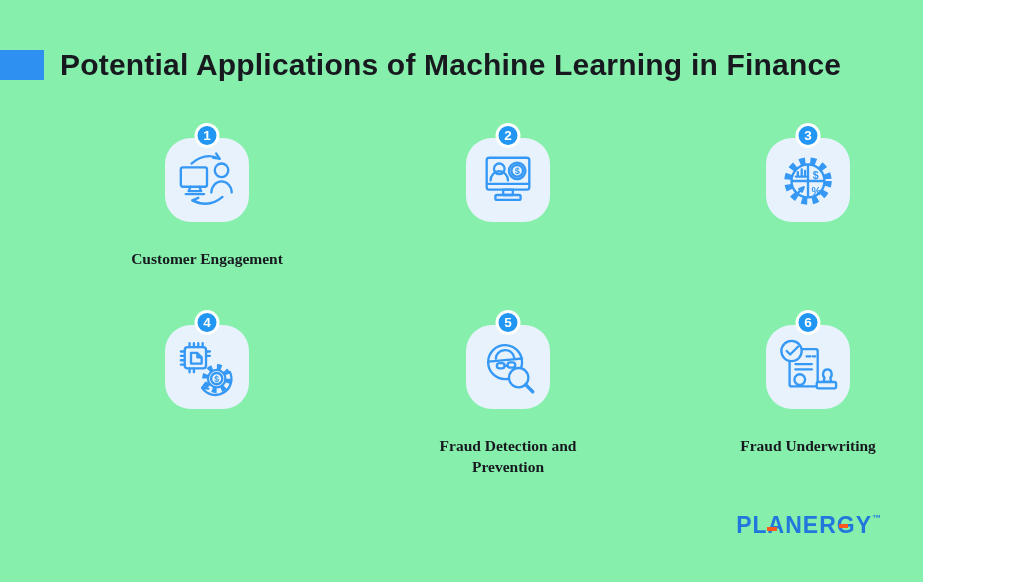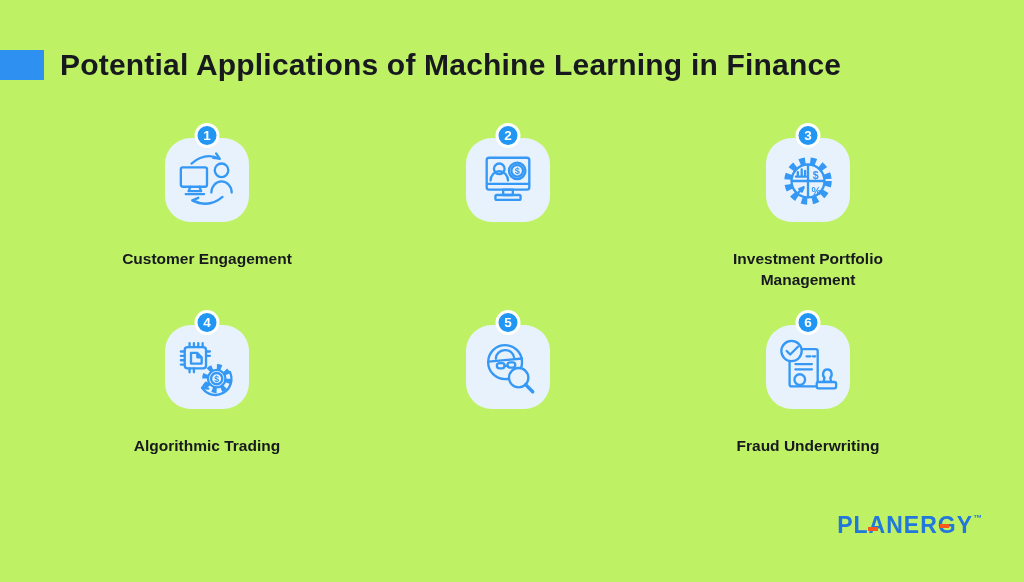--- a/index.html
+++ b/index.html
@@ -8,22 +8,22 @@
     --icon:#3498f4;
     --tile:#e8f2fd;
     --text:#17191f;
     --logo-blue:#2277dd;
     --logo-orange:#f9591d;
   }
   *{margin:0;padding:0;box-sizing:border-box;}
   html,body{background:#fff;}
   .page{
     position:relative;
-    width:1024px;height:582px;
-    background:#bef264;
+    width:923px;height:582px;
+    background:#86efac;
     overflow:hidden;
     font-family:"Liberation Sans", sans-serif;
   }
   
   .accent-block{
     position:absolute;left:0;top:50px;
     width:44px;height:30px;
     background:var(--accent);
   }
   .page-title{
@@ -64,20 +64,21 @@
     font-size:13.5px;font-weight:700;
     display:flex;align-items:center;justify-content:center;
     z-index:2;
   }
   .label{
     margin:26px auto 0;
     max-width:200px;
     font-size:15.5px;line-height:21px;
     font-weight:700;
     color:var(--text);
+    font-family:Liberation Serif, serif;
   }
   
   .ic{display:block;}
   .ic .s{fill:none;stroke:var(--icon);stroke-width:2.4;stroke-linecap:round;stroke-linejoin:round;}
   .ic .f{fill:var(--tile);stroke:var(--icon);stroke-width:2.4;stroke-linecap:round;stroke-linejoin:round;}
   .ic .teeth{fill:none;stroke:var(--icon);}
   .ic .hthick{stroke-width:3.6;}
   .ic .tx{fill:var(--icon);stroke:none;font-weight:700;font-family:"Liberation Sans",sans-serif;}
   
   .logo{
@@ -152,21 +153,20 @@
             <circle class="teeth" cx="32" cy="33" r="21" stroke-width="7" stroke-dasharray="5.8 5.4"></circle>
             <circle class="f" cx="32" cy="33" r="17"></circle>
             <path class="s" d="M32 16.5 V49.5 M15.5 33 H48.5"></path>
             <path class="s" d="M19.5 28.5 h10.5 M21.5 28.5 v-4.5 M25.5 28.5 v-7.5 M29 28.5 v-6"></path>
             <text class="tx" x="40" y="30.5" font-size="11" text-anchor="middle">$</text>
             <path class="s" d="M21.5 45.5 L27.5 39.5 M27.5 39.5 l-4.5 1.8 M27.5 39.5 l-1.8 4.5"></path>
             <text class="tx" x="40.5" y="47.5" font-size="11" text-anchor="middle">%</text>
           </svg>
         </div>
       </div>
-      <div class="label">Investment Portfolio Management</div>
     </div>
 
     <div class="cell">
       <div class="tile-wrap">
         <span class="badge">4</span>
         <div class="tile">
           <svg class="ic" width="62" height="62" viewBox="0 0 64 64">
             <path class="s" d="M14 11.5 V7.5 M18.5 11.5 V7.5 M23 11.5 V7.5 M27.5 11.5 V7.5"></path>
             <path class="s" d="M9 16 H5 M9 20.5 H5 M9 25 H5 M9 29.5 H5"></path>
             <path class="s" d="M31 16 h4 M31 20.5 h4"></path>
@@ -175,39 +175,39 @@
             <path class="s" d="M15.5 17.5 h6.5 l4.5 4.5 v6.5 h-11 z M22 17.5 v4.5 h4.5"></path>
             <path class="s" d="M55.5 37 A16.5 16.5 0 0 1 27 53.5"></path>
             <path class="s" d="M27 53.5 l6.4 0.9 M27 53.5 l3.9 -5.2"></path>
             <circle class="teeth" cx="42" cy="44" r="12" stroke-width="6" stroke-dasharray="4.6 4.8"></circle>
             <circle class="f" cx="42" cy="44" r="9"></circle>
             <circle class="s" cx="42" cy="44" r="5.8"></circle>
             <text class="tx" x="42" y="47.3" font-size="9" text-anchor="middle">$</text>
           </svg>
         </div>
       </div>
-      <div class="label">Algorithmic Trading</div>
     </div>
 
     <div class="cell">
       <div class="tile-wrap">
         <span class="badge">5</span>
         <div class="tile">
           <svg class="ic" width="62" height="62" viewBox="0 0 64 64">
             <circle class="s" cx="29" cy="27" r="17.5"></circle>
             <path class="s" d="M19.5 23.5 a9.5 8.5 0 0 1 19 -0.8"></path>
             <path class="s" d="M12 26.5 L46.5 23.2"></path>
             <rect class="s" x="20.5" y="28" width="8" height="5.5" rx="2.7"></rect>
             <rect class="s" x="31.5" y="27.2" width="8" height="5.5" rx="2.7"></rect>
             <path class="s" d="M28.5 30.8 h3"></path>
             <circle class="f" cx="43" cy="43" r="10"></circle>
             <path class="s hthick" d="M50.2 50.2 L57.5 57.5"></path>
           </svg>
         </div>
       </div>
+      <div class="label">Fraud Detection and Prevention</div>
     </div>
 
     <div class="cell">
       <div class="tile-wrap">
         <span class="badge">6</span>
         <div class="tile">
           <svg class="ic" width="62" height="62" viewBox="0 0 64 64">
             <rect class="s" x="13" y="13.5" width="29" height="38.5" rx="2"></rect>
             <path class="s" d="M30.5 21 h4 M37 21 h2.5"></path>
             <path class="s" d="M19 29 h17 M19 34.5 h17"></path>

